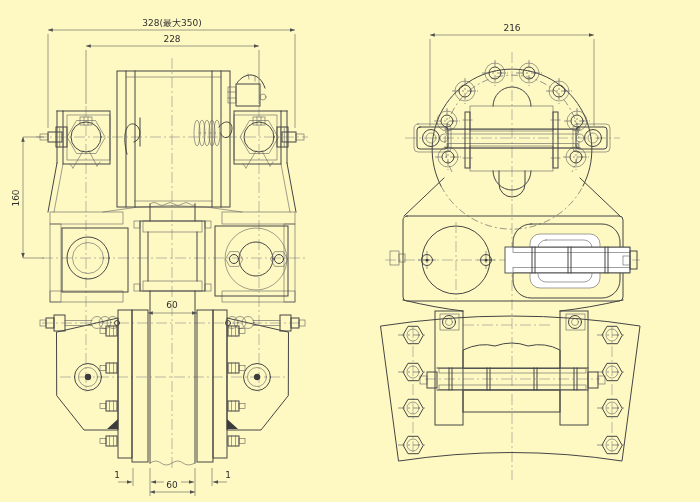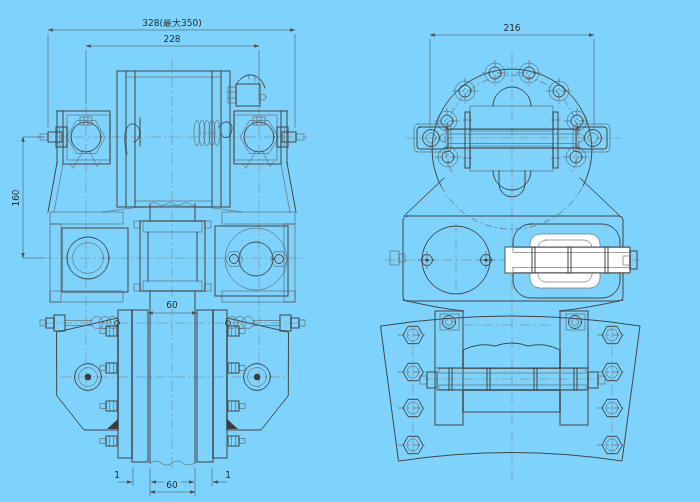--- a/index.html
+++ b/index.html
@@ -1,16 +1,16 @@
 <!DOCTYPE html>
 <html><head>
 <meta charset="utf-8">
 <style>
   html,body{margin:0;padding:0;background:#fff;}
-  .stage{position:relative;width:700px;height:502px;background:#7dd3fc;overflow:hidden;
+  .stage{position:relative;width:700px;height:502px;background:#fef9c3;overflow:hidden;
          font-family:"DejaVu Sans",sans-serif;}
   svg{display:block}
   .main{stroke:#454545;fill:none;stroke-width:1;stroke-linecap:square}
   .thin{stroke:#5f5f5f;fill:none;stroke-width:.6;stroke-linecap:square}
   .cl{stroke:#8b8b8b;fill:none;stroke-width:.6;stroke-dasharray:11 3 2 3}
   .dsh{stroke:#6a6a6a;fill:none;stroke-width:.7;stroke-dasharray:7 3 2 3}
   .dim{stroke:#5c5c5c;fill:none;stroke-width:.6}
   .wfill{fill:#fff;stroke:#454545;stroke-width:.9}
   .wthin{fill:#fff;stroke:#5f5f5f;stroke-width:.6}
   .dimt{font-size:9px;fill:#2e2e2e;font-family:"DejaVu Sans",sans-serif}

